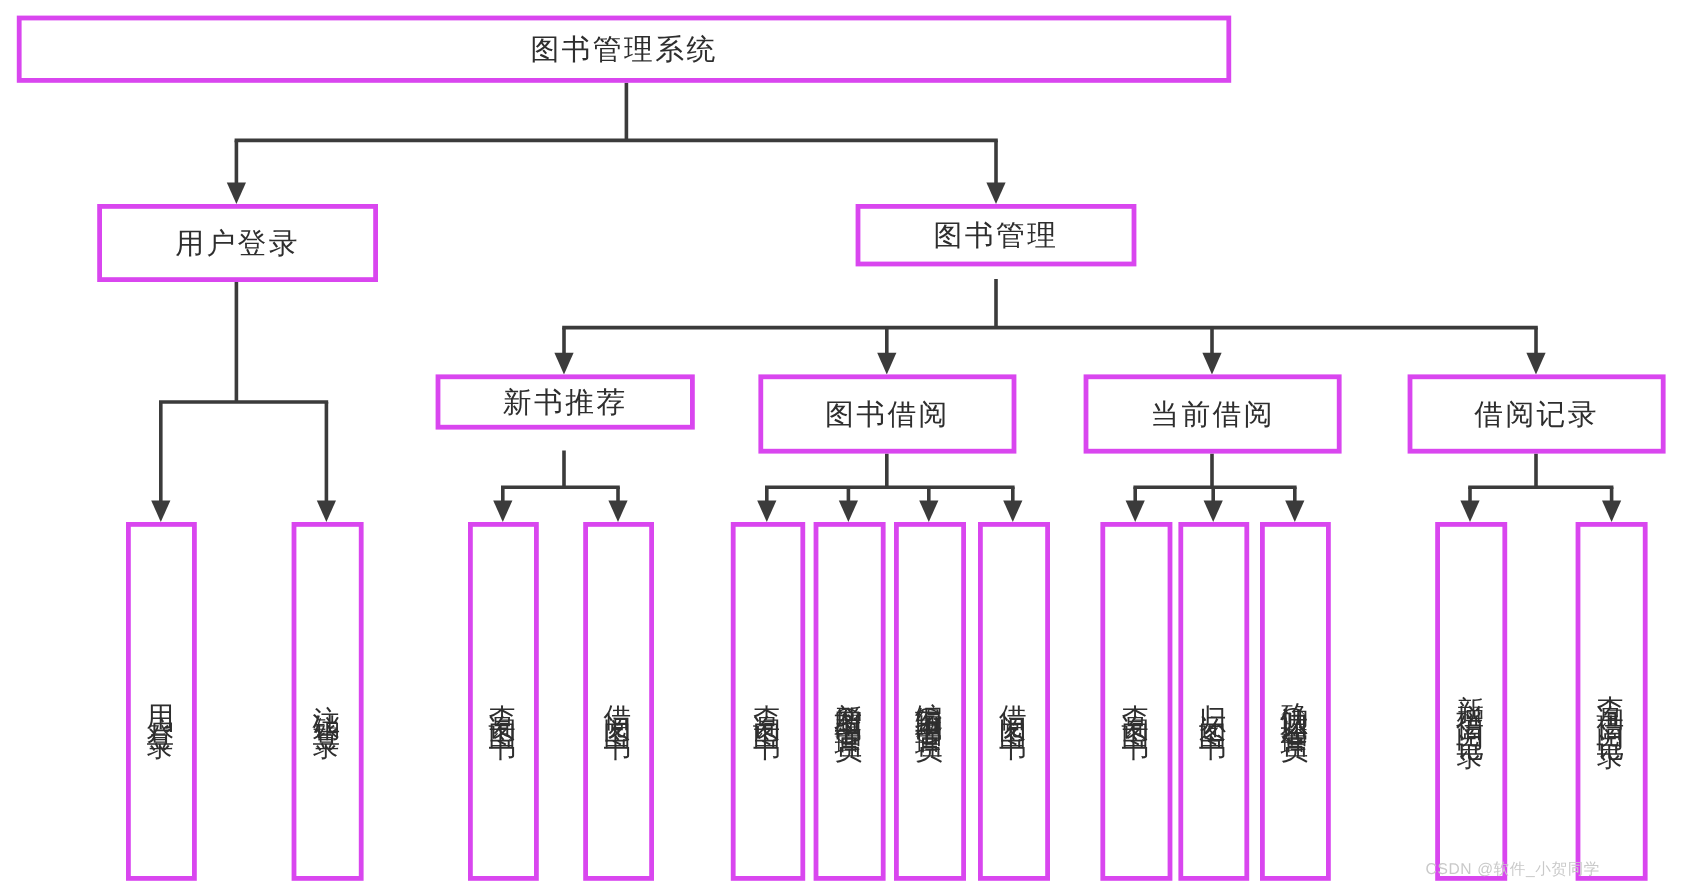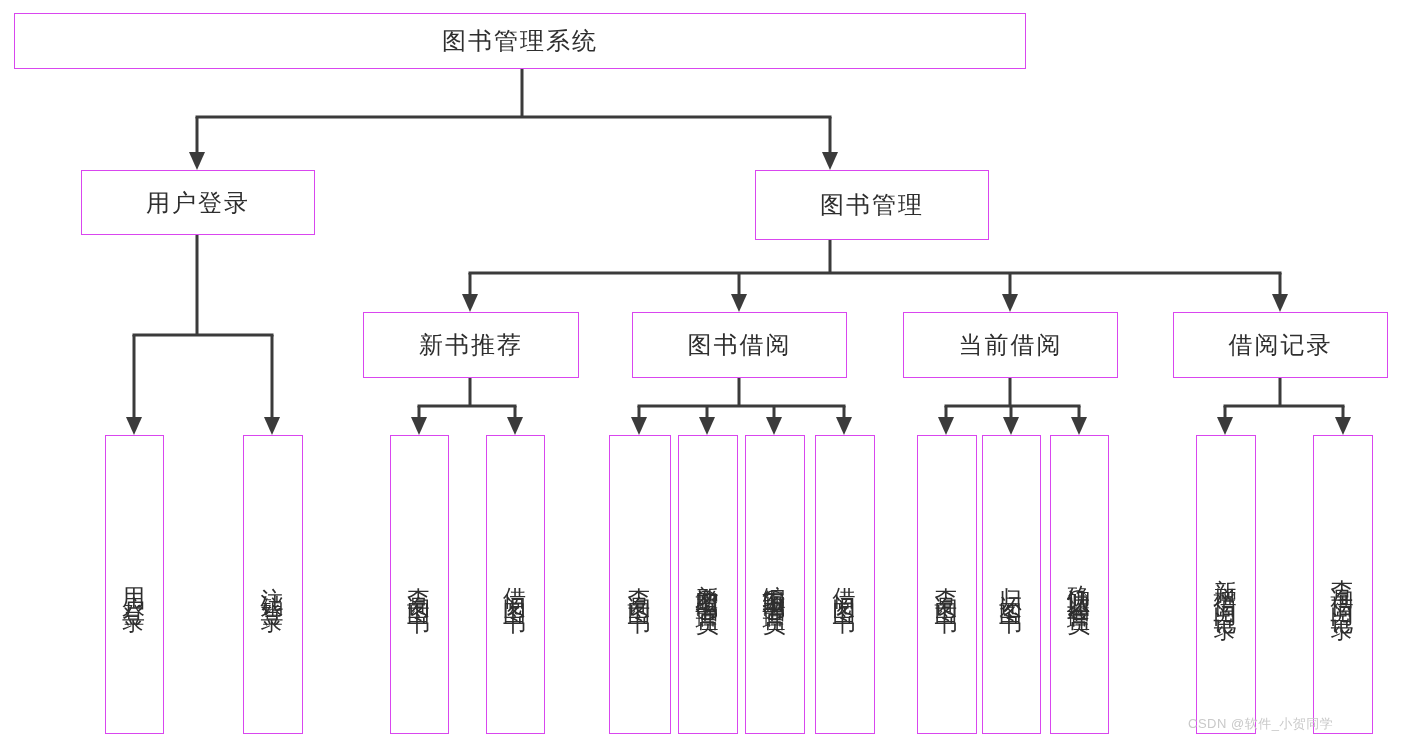--- a/index.html
+++ b/index.html
@@ -7,42 +7,42 @@
     position:relative;
     width:1405px;height:747px;
     background:#ffffff;
     font-family:"Liberation Sans","DejaVu Sans",sans-serif;
     overflow:hidden;
   }
   #wires{position:absolute;left:0;top:0;z-index:1;}
   .box{
     position:absolute;
     box-sizing:border-box;
-    border:1px solid #d946ef;
+    border:4px solid #d946ef;
     background:#ffffff;
     color:#2e2e2e;
     display:flex;align-items:center;justify-content:center;
     font-size:24px;
     letter-spacing:2px;
     z-index:2;
     white-space:nowrap;
   }
   .leaf{
     writing-mode:vertical-rl;
     text-orientation:mixed;
     letter-spacing:8px;
     font-size:23px;
     white-space:normal;
   }
   .leaf.tight{letter-spacing:4px;}
   
   .b-root   {left:14px;  top:13px;  width:1012px;height:56px;}
   .b-login  {left:81px;  top:170px; width:234px; height:65px;}
-  .b-mgmt   {left:755px; top:170px; width:234px; height:70px;}
-  .b-new    {left:363px; top:312px; width:216px; height:66px;}
+  .b-mgmt   {left:713px; top:170px; width:234px; height:52px;}
+  .b-new    {left:363px; top:312px; width:216px; height:46px;}
   .b-borrow {left:632px; top:312px; width:215px; height:66px;}
   .b-current{left:903px; top:312px; width:215px; height:66px;}
   .b-record {left:1173px;top:312px; width:215px; height:66px;}
   .leaf{top:435px;height:299px;}
   .lf1 {left:105px; width:59px;}
   .lf2 {left:243px; width:60px;}
   .lf3 {left:390px; width:59px;}
   .lf4 {left:486px; width:59px;}
   .lf5 {left:609px; width:62px;}
   .lf6 {left:678px; width:60px;}

